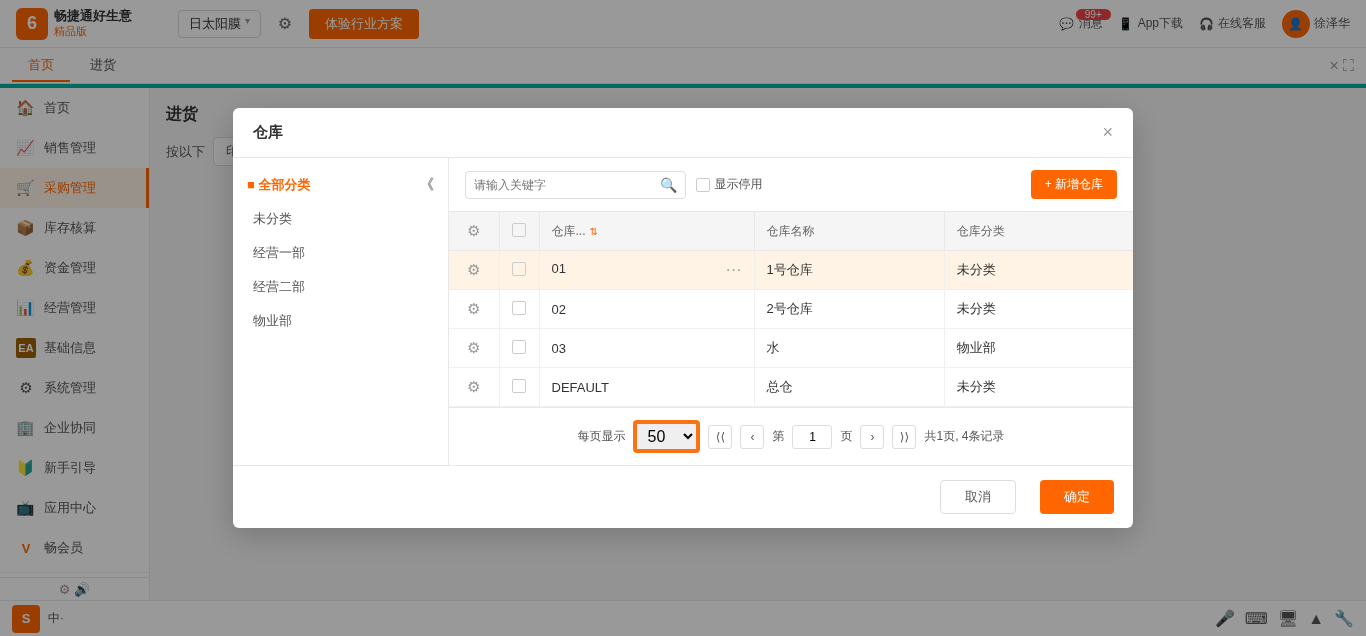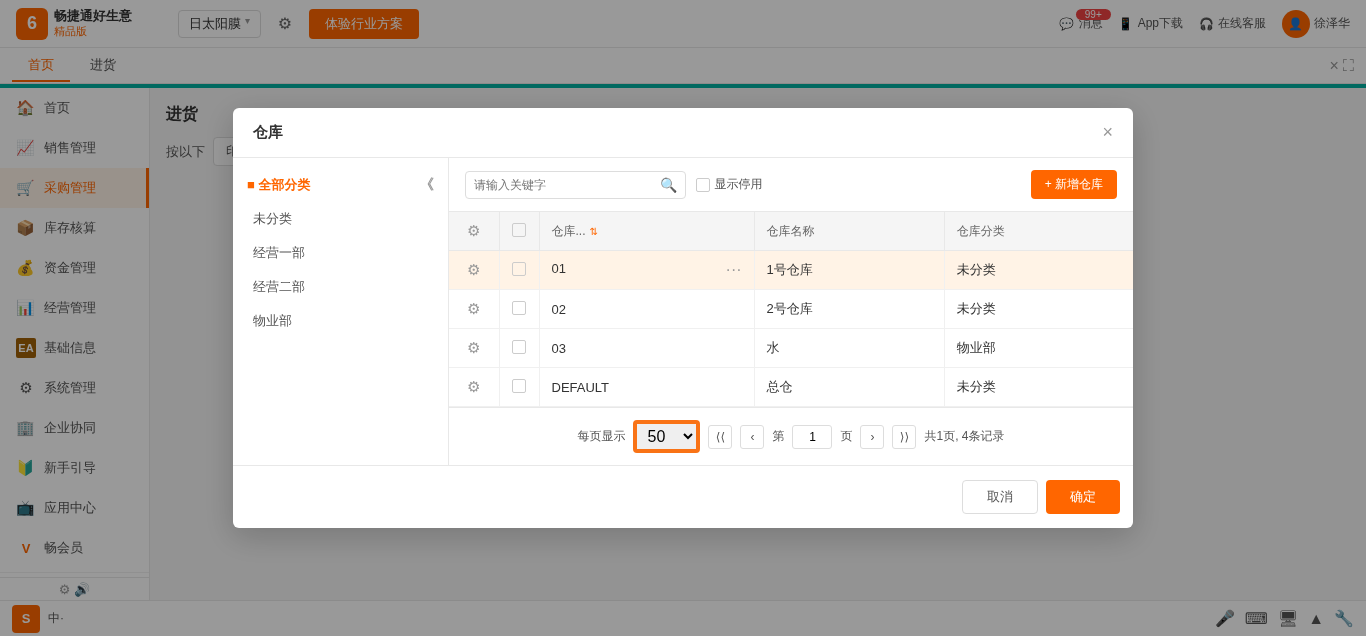--- a/index.html
+++ b/index.html
@@ -91,21 +91,21 @@
     .sort-icon { color: #f60; font-size: 10px; margin-left: 4px; }
     .more-btn { color: #999; cursor: pointer; font-size: 16px; float: right; }
 
     
     .pagination { display: flex; align-items: center; justify-content: center; padding: 12px; gap: 8px; border-top: 1px solid #e8e8e8; font-size: 12px; color: #555; }
     .page-size-select { border: 4px solid #f97316; border-radius: 4px; padding: 3px 6px; font-size: 16px; }
     .page-btn { width: 24px; height: 24px; display:flex; align-items:center; justify-content:center; cursor: pointer; color: #555; border: 1px solid #ddd; border-radius: 3px; background: #fff; font-size: 12px; }
     .page-input { width: 40px; height: 24px; border: 1px solid #ddd; border-radius: 3px; text-align: center; font-size: 12px; }
 
     
-    .modal-footer { display: flex; justify-content: flex-end; gap: 8px; padding: 14px 13px; border-top: 1px solid #e8e8e8; }
+    .modal-footer { display: flex; justify-content: flex-end; gap: 24px; padding: 14px 19px; border-top: 1px solid #e8e8e8; }
     .btn-cancel { background: #fff; border: 1px solid #ddd; border-radius: 4px; padding: 7px 24px; font-size: 13px; cursor: pointer; color: #555; }
     .btn-confirm { background: #f60; color: #fff; border: none; border-radius: 4px; padding: 7px 24px; font-size: 13px; cursor: pointer; }
 
     
     .bottom-bar { position: fixed; bottom: 0; left: 0; width: 100%; height: 36px; background: #fff; border-top: 1px solid #e8e8e8; display: flex; align-items: center; justify-content: space-between; padding: 0 12px; z-index: 10; }
     .bottom-left { display: flex; align-items: center; gap: 8px; }
     .bottom-icon { width: 28px; height: 28px; background: #f60; border-radius: 4px; display:flex; align-items:center; justify-content:center; color:#fff; font-size:13px; font-weight:bold; }
     .bottom-right { display: flex; align-items: center; gap: 10px; }
     .bottom-right-icon { cursor: pointer; color: #555; font-size: 16px; }
   </style>

